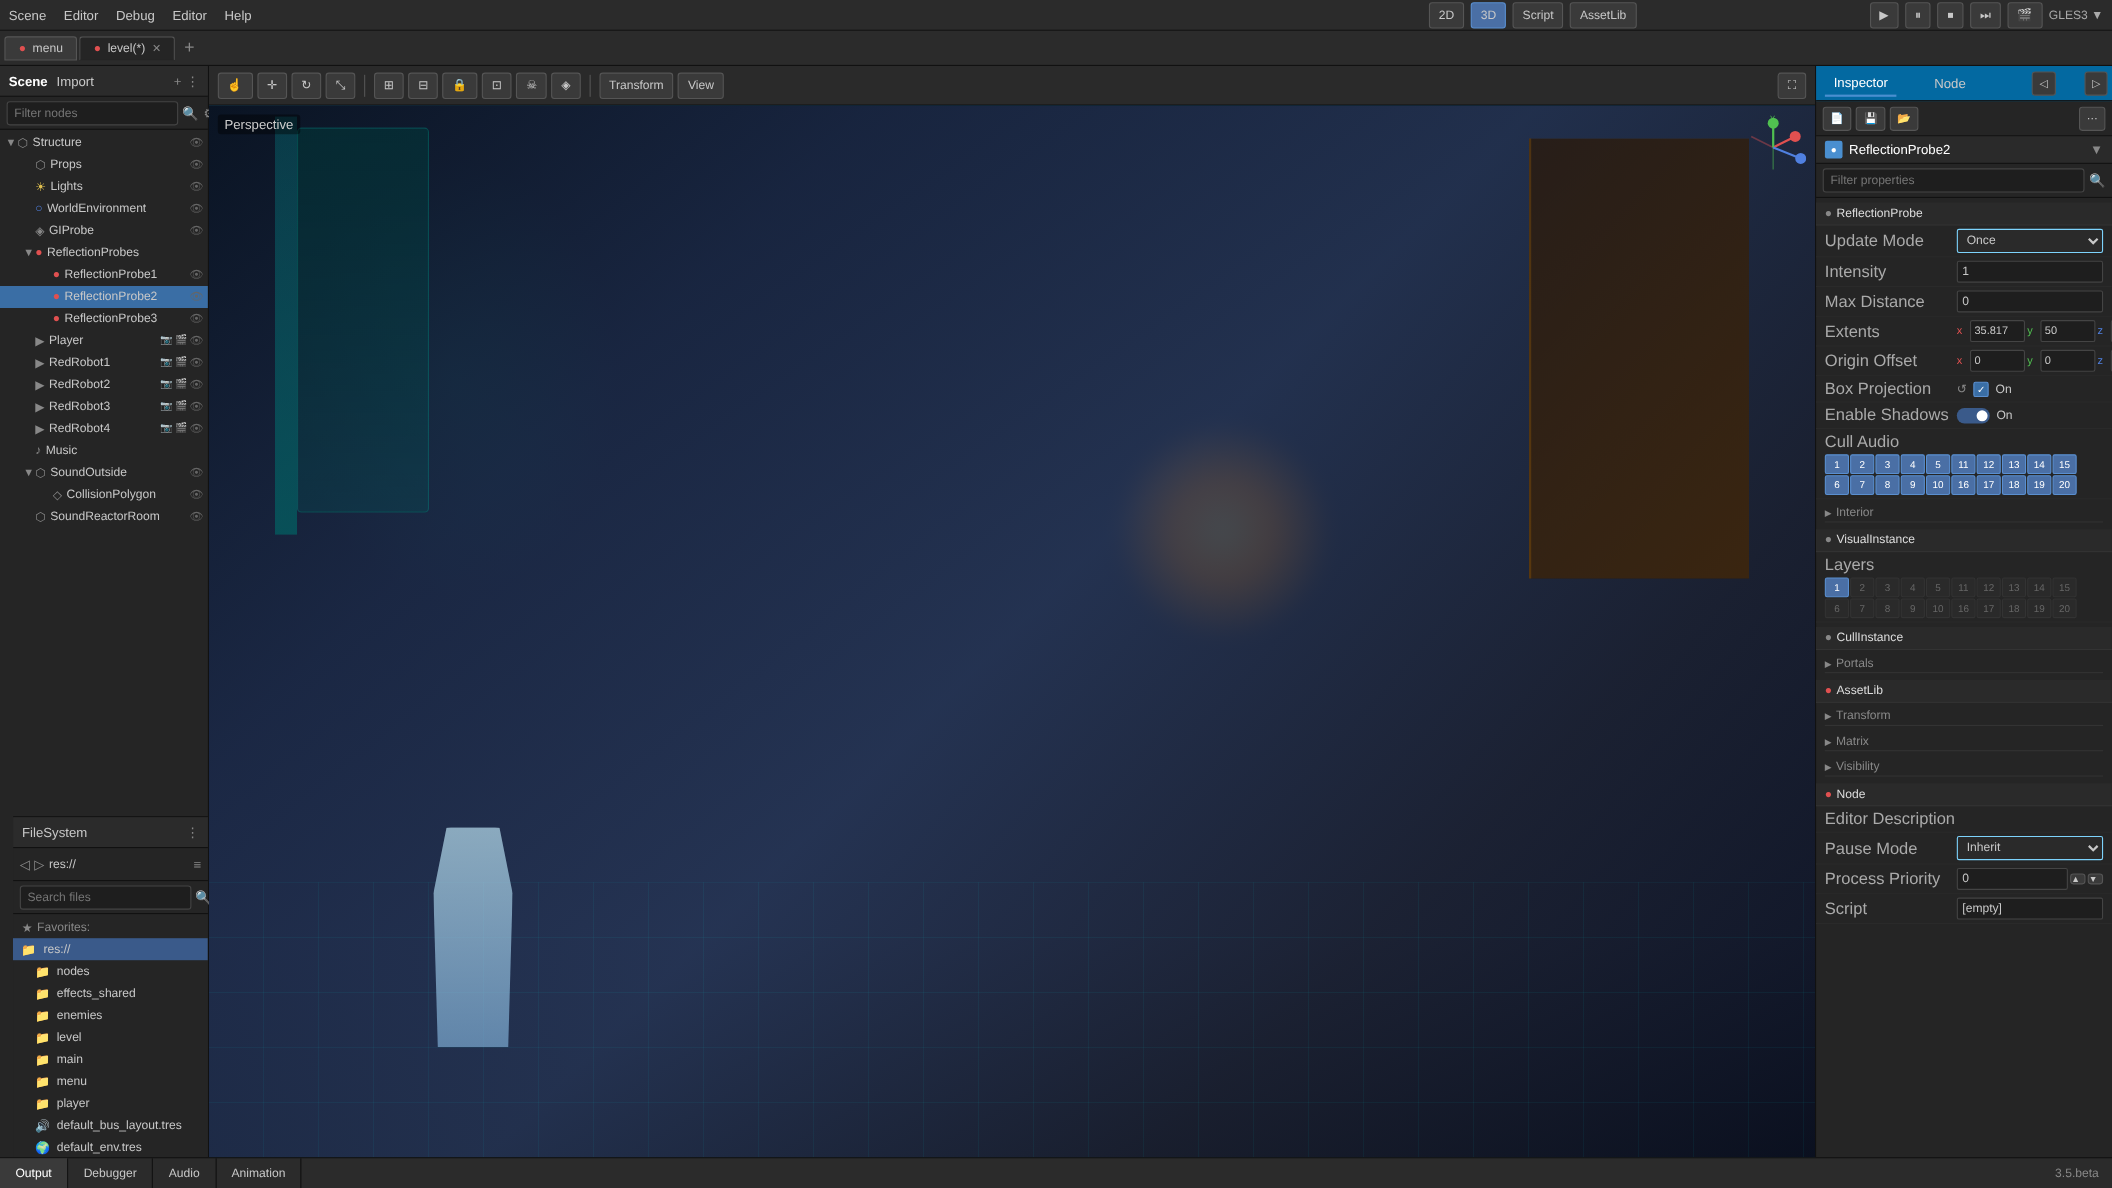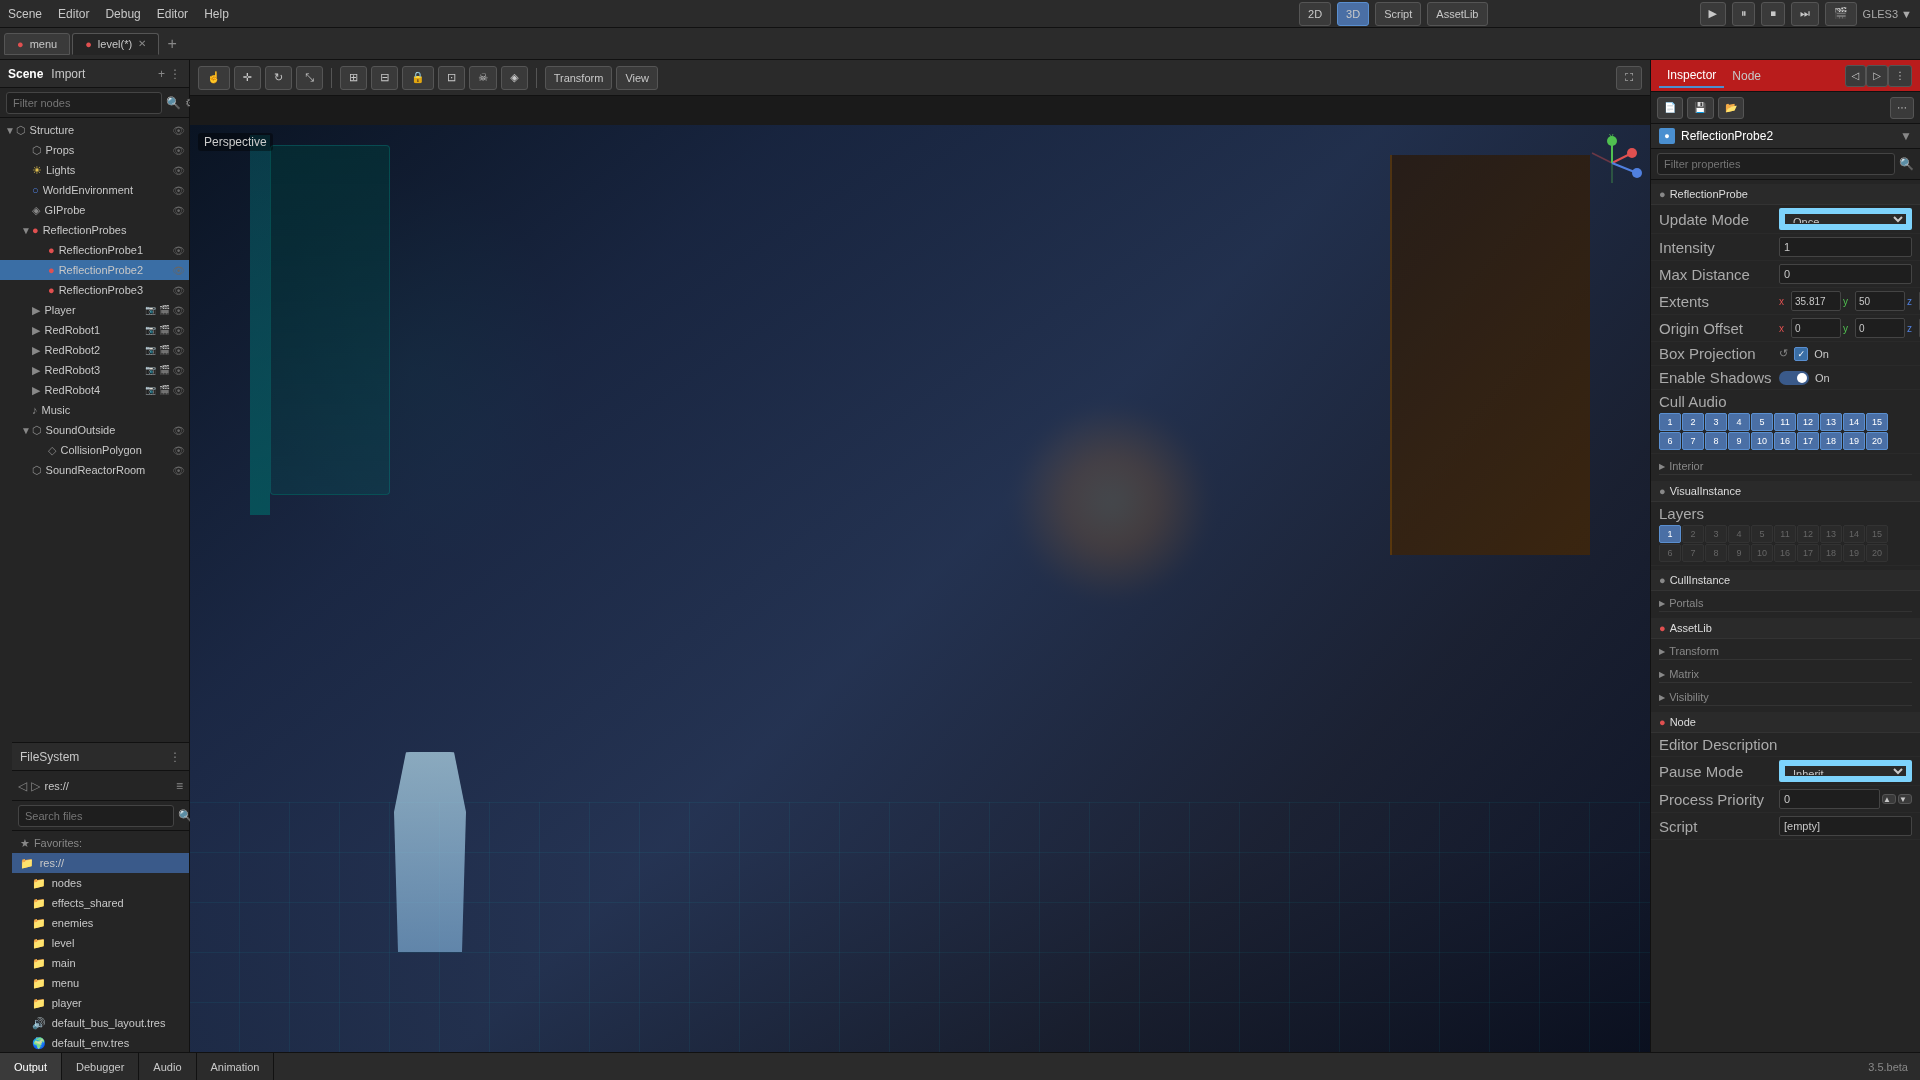--- a/index.html
+++ b/index.html
@@ -57,40 +57,40 @@
     .fs-content::-webkit-scrollbar-thumb { background: #555; border-radius: 3px; }
     .fs-item { display: flex; align-items: center; padding: 2px 8px; cursor: pointer; height: 20px; }
     .fs-item.selected { background: #3a5a8a; }
     .fs-item .icon { margin-right: 6px; font-size: 11px; }
     .fs-item .label { font-size: 11px; }
     .fs-favorites { padding: 2px 8px; color: #888; font-size: 11px; height: 20px; display: flex; align-items: center; gap: 4px; }
 
     
     .center-panel { flex: 1; display: flex; flex-direction: column; background: #1a1a1a; }
     .viewport-toolbar { background: #2a2a2a; display: flex; align-items: center; padding: 2px 8px; height: 36px; gap: 4px; border-bottom: 1px solid #111; }
-    .viewport { flex: 1; position: relative; overflow: hidden; background: #0c4a6e; margin-top: 29px; }
+    .viewport { flex: 1; position: relative; overflow: hidden; background: #0c4a6e; }
     .viewport-label { position: absolute; top: 8px; left: 8px; color: #ccc; font-size: 12px; background: rgba(0,0,0,0.4); padding: 2px 6px; border-radius: 3px; }
     .viewport-gizmo { position: absolute; top: 8px; right: 8px; width: 60px; height: 60px; }
 
     
     .scene-bg { width: 100%; height: 100%; background: linear-gradient(180deg, #0a0e18 0%, #1a2035 40%, #2a3050 100%); position: relative; overflow: hidden; }
     .scene-glow { position: absolute; right: 30%; top: 30%; width: 200px; height: 200px; background: radial-gradient(circle, #ffcc44 0%, #ff8800 30%, transparent 70%); border-radius: 50%; filter: blur(8px); }
     .scene-teal { position: absolute; left: 5%; top: 5%; width: 300px; height: 400px; background: radial-gradient(ellipse at center, #00ffcc33 0%, transparent 70%); }
     .scene-grid { position: absolute; bottom: 0; left: 0; right: 0; height: 200px; background: linear-gradient(transparent, #000a); }
 
     
     .bottom-bar { background: #2b2b2b; height: 28px; display: flex; align-items: center; border-top: 1px solid #111; gap: 44px; }
     .bottom-tabs { display: flex; height: 100%; }
     .bottom-tab { padding: 0 14px; display: flex; align-items: center; cursor: pointer; font-size: 11px; color: #c8c8c8; border-right: 1px solid #111; }
     .bottom-tab.active { background: #3a3a3a; color: #fff; }
     .version-label { margin-left: auto; padding: 0 12px; color: #888; font-size: 11px; }
 
     
     .right-panel { width: 270px; background: #252525; border-left: 1px solid #111; display: flex; flex-direction: column; }
-    .inspector-header { background: #b91c1c; display: flex; align-items: center; height: 32px; border-bottom: 1px solid #111; padding: 0 8px; gap: 0; }
+    .inspector-header { background: #0369a1; display: flex; align-items: center; height: 32px; border-bottom: 1px solid #111; padding: 0 8px; gap: 26px; }
     .inspector-tab { color: #c8c8c8; cursor: pointer; font-size: 12px; padding: 4px 8px; }
     .inspector-tab.active { color: #fff; border-bottom: 2px solid #4a8fd0; }
     .inspector-toolbar { display: flex; align-items: center; padding: 4px 6px; gap: 4px; border-bottom: 1px solid #111; height: 32px; }
     .inspector-btn { background: #3a3a3a; border: 1px solid #555; color: #c8c8c8; border-radius: 3px; padding: 2px 6px; cursor: pointer; font-size: 10px; height: 22px; display: flex; align-items: center; }
     .inspector-content { flex: 1; overflow-y: auto; padding: 4px 0; }
     .inspector-content::-webkit-scrollbar { width: 6px; }
     .inspector-content::-webkit-scrollbar-thumb { background: #555; border-radius: 3px; }
 
     .inspector-node-name { background: #2a2a2a; display: flex; align-items: center; padding: 4px 8px; border-bottom: 1px solid #111; gap: 6px; }
     .node-icon { width: 16px; height: 16px; background: #4a8fd0; border-radius: 2px; display: flex; align-items: center; justify-content: center; font-size: 9px; color: #fff; }
@@ -99,21 +99,21 @@
     .inspector-filter input { flex: 1; background: #1e1e1e; border: 1px solid #444; color: #c8c8c8; padding: 2px 6px; border-radius: 3px; font-size: 11px; height: 22px; }
 
     .section-header { padding: 4px 8px; color: #aaa; font-size: 11px; display: flex; align-items: center; gap: 4px; cursor: pointer; border-bottom: 1px solid #333; background: #2a2a2a; }
     .section-header .section-icon { color: #888; }
     .section-header .section-label { color: #ddd; font-size: 11px; }
 
     .prop-row { display: flex; align-items: center; padding: 3px 8px; border-bottom: 1px solid #2a2a2a; min-height: 24px; }
     .prop-label { width: 120px; color: #aaa; font-size: 15px; flex-shrink: 0; }
     .prop-value { flex: 1; }
     .prop-input { background: #1e1e1e; border: 1px solid #444; color: #c8c8c8; padding: 1px 4px; border-radius: 2px; font-size: 11px; width: 100%; height: 20px; }
-    .prop-dropdown { background: #2a2a2a; border: 6px solid #7dd3fc; color: #c8c8c8; padding: 1px 4px; border-radius: 2px; font-size: 11px; width: 100%; height: 22px; cursor: pointer; }
+    .prop-dropdown { background: #2a2a2a; border: 1px solid #7dd3fc; color: #c8c8c8; padding: 1px 4px; border-radius: 2px; font-size: 11px; width: 100%; height: 22px; cursor: pointer; }
     .prop-xyz { display: flex; gap: 2px; }
     .prop-xyz-item { display: flex; align-items: center; gap: 2px; }
     .prop-xyz-label { color: #888; font-size: 10px; width: 10px; }
     .prop-xyz-input { background: #1e1e1e; border: 1px solid #444; color: #c8c8c8; padding: 1px 3px; border-radius: 2px; font-size: 10px; width: 50px; height: 20px; }
 
     .cull-mask-grid { display: flex; flex-direction: column; gap: 1px; }
     .cull-row { display: flex; gap: 1px; }
     .cull-cell { width: 22px; height: 18px; border-radius: 2px; display: flex; align-items: center; justify-content: center; font-size: 9px; cursor: pointer; }
     .cull-cell.active { background: #4a6fa5; color: #fff; border: 1px solid #5a8fd0; }
     .cull-cell.inactive { background: #2a2a2a; color: #666; border: 1px solid #333; }

